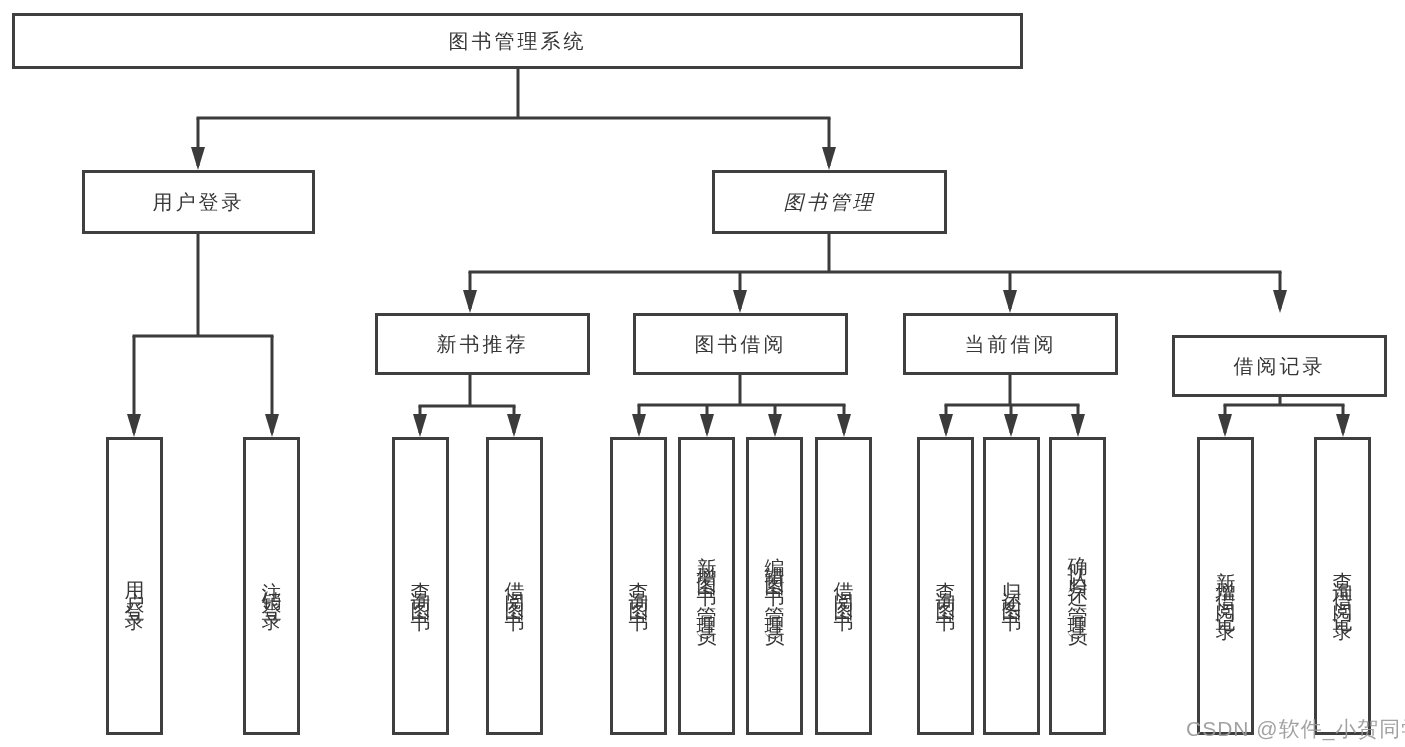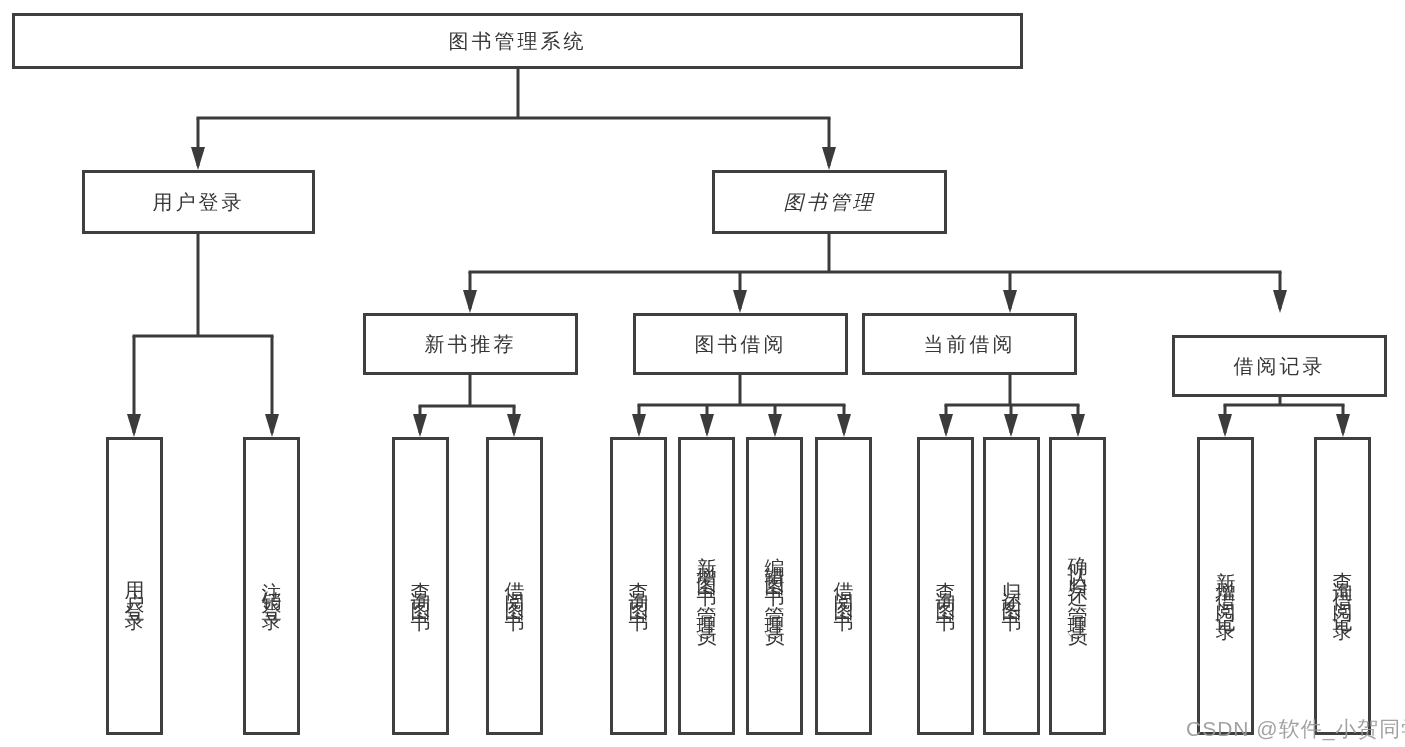--- a/index.html
+++ b/index.html
@@ -28,23 +28,23 @@
     color: #373737;
     font-size: 20px;
     letter-spacing: 3px;
     z-index: 2;
     white-space: nowrap;
   }
   .root-node   { left: 12px;  top: 13px;  width: 1011px; height: 56px; }
   .l2-a        { left: 82px;  top: 170px; width: 233px;  height: 64px; }
   .l2-b        { left: 712px; top: 170px; width: 235px;  height: 64px; font-style: italic; }
   .l3          { top: 313px;  height: 62px; width: 215px; }
-  .l3-1 { left: 363px; }
+  .l3-1 { left: 375px; }
   .l3-2 { left: 633px; }
-  .l3-3 { left: 862px; }
+  .l3-3 { left: 903px; }
   .l3-4 { left: 1172px; margin-top: 22px; }
   .vnode {
     position: absolute;
     box-sizing: border-box;
     border: 3px solid #3f3f3f;
     background: #ffffff;
     top: 437px;
     width: 57px;
     height: 298px;
     display: flex;

